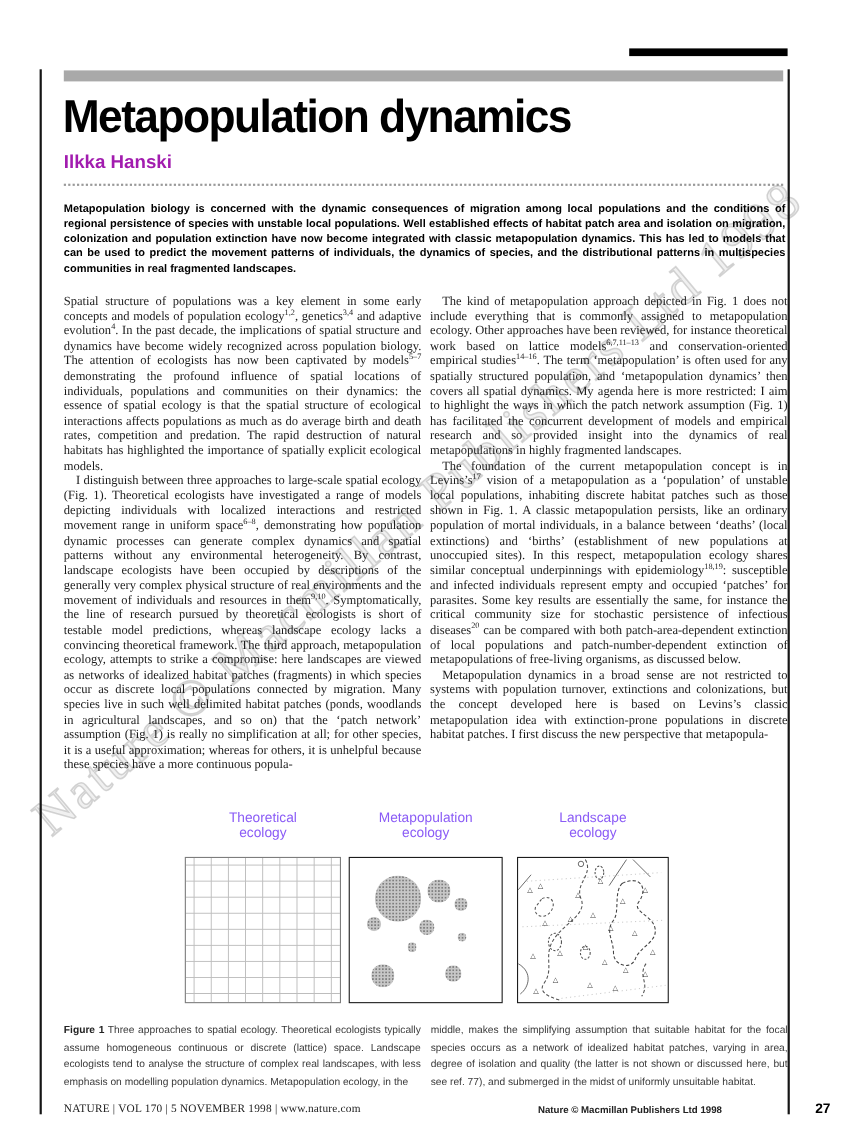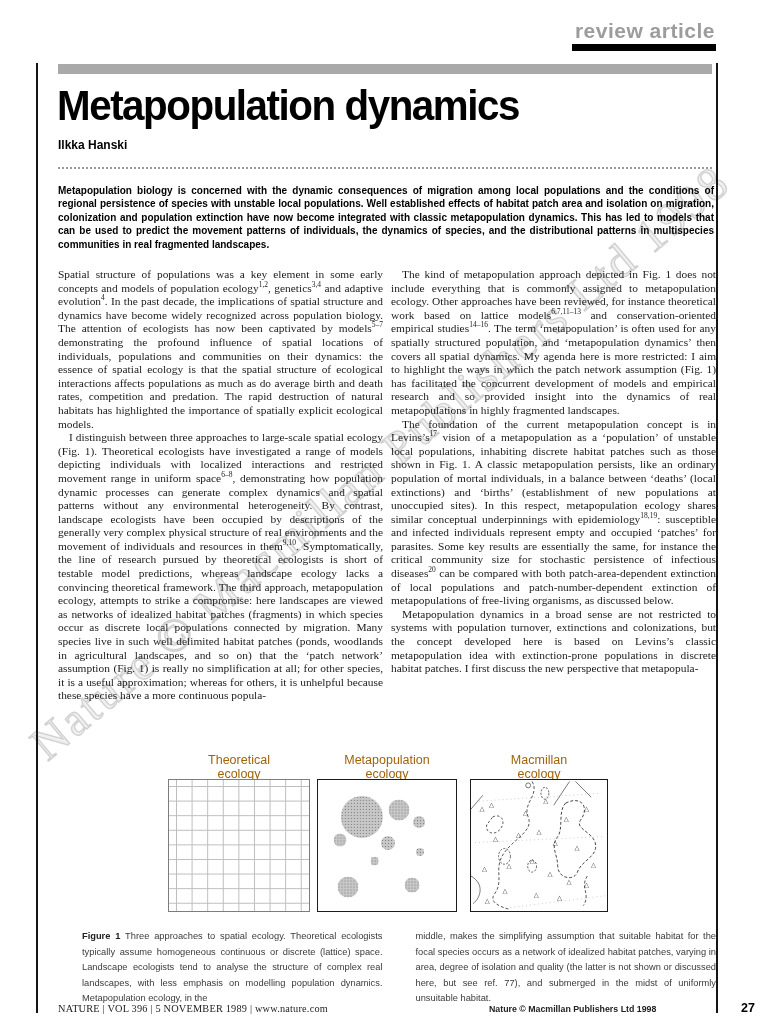--- a/index.html
+++ b/index.html
@@ -10,69 +10,68 @@
         font-family:"Liberation Serif",serif;font-size:47px;letter-spacing:3px;white-space:nowrap;
         color:rgba(205,205,205,0.30);-webkit-text-stroke:1.4px rgba(178,178,178,0.55);
         pointer-events:none;}
   .review-label{position:absolute;top:19px;right:53px;font-size:21px;font-weight:bold;color:#9c9c9c;letter-spacing:0.5px;}
   .review-bar{position:absolute;top:44px;right:52px;width:144px;height:7px;background:#000;}
   .top-gray-bar{position:absolute;top:64px;left:58px;width:654px;height:10px;background:#a9a9a9;}
   .rule-left{position:absolute;top:63px;left:36px;width:2px;height:950px;background:#151515;}
   .rule-right{position:absolute;top:63px;left:716px;width:2px;height:950px;background:#151515;}
   .title{position:absolute;top:82px;left:57px;margin:0;font-size:42px;font-weight:bold;letter-spacing:-1.5px;
         transform:scaleX(0.96);transform-origin:left;color:#000;}
-  .author{position:absolute;top:138px;left:58px;font-size:12px;font-weight:bold;color:#000000;}
+  .author{position:absolute;top:138px;left:58px;font-size:17px;font-weight:bold;color:#a21caf;}
   .dotted-rule{position:absolute;top:167px;left:58px;width:654px;height:0;border-top:2px dotted #9a9a9a;}
   .abstract{position:absolute;top:184px;left:58px;width:656px;margin:0;font-size:10px;font-weight:bold;
         line-height:13.4px;text-align:justify;color:#000000;}
   .columns{position:absolute;top:268px;left:58px;width:658px;display:flex;gap:8px;
         font-family:"Liberation Serif",serif;font-size:11.4px;line-height:13.6px;text-align:justify;color:#1a1a1a;}
   .col{width:325px;}
   .body-p{margin:0;}
   .body-p.indent{text-indent:11px;}
   sup{font-size:7.5px;line-height:0;vertical-align:super;}
   
   .figure{position:absolute;top:735px;left:58px;width:658px;height:195px;}
-  .panel-title{position:absolute;top:18px;width:160px;text-align:center;font-size:12.5px;line-height:14px;
-        white-space:pre-line;color:#a16207;}
+  .panel-title{position:absolute;top:1px;width:160px;text-align:center;font-size:12.5px;line-height:14px;
+        white-space:pre-line;color:#8b5cf6;}
   .pt1{left:101px;}.pt2{left:249px;}.pt3{left:401px;}
   .panel{position:absolute;top:44px;height:133px;background:#fff;box-sizing:border-box;}
   .panel1{left:110px;width:142px;border:1px solid #7d7d7d;
         background-image:linear-gradient(to right,#bdbdbd 1px,transparent 1px),
                          linear-gradient(to bottom,#bdbdbd 1px,transparent 1px);
         background-size:15.6px 14.6px;background-position:7px 6px;}
   .panel2{left:259px;width:140px;border:1.5px solid #1c1c1c;}
   .panel3{left:412px;width:138px;border:1.5px solid #1c1c1c;overflow:hidden;}
   .patch{position:absolute;border-radius:50%;transform:translate(-50%,-50%);
         background-color:#c7c7c7;
         background-image:radial-gradient(#7e7e7e 0.8px,rgba(0,0,0,0) 0.9px);
         background-size:3px 3px;}
   .panel3 svg{position:absolute;left:0;top:0;width:100%;height:100%;}
   .symbols{position:absolute;left:0;top:0;width:100%;height:100%;}
   .map-triangle{position:absolute;font-size:6.5px;color:#3c3c3c;transform:translate(-50%,-50%);}
   
   .caption{position:absolute;top:929px;left:58px;width:658px;display:flex;gap:9px;
         font-size:9.3px;line-height:15.6px;text-align:justify;color:#3a3a3a;}
-  .cap-col{width:325px;margin-left:24px;}
+  .cap-col{width:325px;}
   .cap-lead{font-weight:bold;color:#222;}
   
   .footer{position:absolute;top:1001px;left:0;width:768px;height:18px;}
   .journal-line{position:absolute;left:58px;top:2px;font-family:"Liberation Serif",serif;font-size:10.3px;
         letter-spacing:0.2px;color:#222;}
   .copyright{position:absolute;left:489px;top:3px;font-size:8.8px;font-weight:bold;color:#222;}
   .page-number{position:absolute;right:13px;top:0;font-size:12.5px;font-weight:bold;color:#000;}
 </style>
 </head>
 <body>
 
 <div class="page">
 
   <div class="watermark">Nature © Macmillan Publishers Ltd 1998</div>
 
-  <div class="review-label">review article</div>
   <div class="review-bar"></div>
   <div class="top-gray-bar"></div>
   <div class="rule-left"></div>
   <div class="rule-right"></div>
 
   <h1 class="title">Metapopulation dynamics</h1>
   <div class="author">Ilkka Hanski</div>
   <div class="dotted-rule"></div>
 
   <p class="abstract">Metapopulation biology is concerned with the dynamic consequences of migration among local populations and the conditions of regional persistence of species with unstable local populations. Well established effects of habitat patch area and isolation on migration, colonization and population extinction have now become integrated with classic metapopulation dynamics. This has led to models that can be used to predict the movement patterns of individuals, the dynamics of species, and the distributional patterns in multispecies communities in real fragmented landscapes.</p>
@@ -87,21 +86,21 @@
         <p class="body-p indent">The foundation of the current metapopulation concept is in Levins’s<sup>17</sup> vision of a metapopulation as a ‘population’ of unstable local populations, inhabiting discrete habitat patches such as those shown in Fig. 1. A classic metapopulation persists, like an ordinary population of mortal individuals, in a balance between ‘deaths’ (local extinctions) and ‘births’ (establishment of new populations at unoccupied sites). In this respect, metapopulation ecology shares similar conceptual underpinnings with epidemiology<sup>18,19</sup>: susceptible and infected individuals represent empty and occupied ‘patches’ for parasites. Some key results are essentially the same, for instance the critical community size for stochastic persistence of infectious diseases<sup>20</sup> can be compared with both patch-area-dependent extinction of local populations and patch-number-dependent extinction of metapopulations of free-living organisms, as discussed below.</p>
         <p class="body-p indent">Metapopulation dynamics in a broad sense are not restricted to systems with population turnover, extinctions and colonizations, but the concept developed here is based on Levins’s classic metapopulation idea with extinction-prone populations in discrete habitat patches. I first discuss the new perspective that metapopula-</p>
       </div>
   </div>
 
   <div class="figure">
     <div class="panel-title pt1">Theoretical
 ecology</div>
     <div class="panel-title pt2">Metapopulation
 ecology</div>
-    <div class="panel-title pt3">Macmillan
+    <div class="panel-title pt3">Landscape
 ecology</div>
 
     <div class="panel panel1"></div>
 
     <div class="panel panel2">
         <div class="patch" style="left: 32%; top: 28%; width: 30.6%; height: 32.13%;"></div>
         <div class="patch" style="left: 59%; top: 23%; width: 15.2%; height: 15.96%;"></div>
         <div class="patch" style="left: 73%; top: 32%; width: 8.6%; height: 9.03%;"></div>
         <div class="patch" style="left: 16%; top: 46%; width: 9.4%; height: 9.87%;"></div>
         <div class="patch" style="left: 51%; top: 48%; width: 10.2%; height: 10.71%;"></div>
@@ -152,18 +151,18 @@
         </div>
     </div>
   </div>
 
   <div class="caption">
     <div class="cap-col"><span class="cap-lead">Figure 1</span> <span>Three approaches to spatial ecology. Theoretical ecologists typically assume homogeneous continuous or discrete (lattice) space. Landscape ecologists tend to analyse the structure of complex real landscapes, with less emphasis on modelling population dynamics. Metapopulation ecology, in the</span></div>
     <div class="cap-col">middle, makes the simplifying assumption that suitable habitat for the focal species occurs as a network of idealized habitat patches, varying in area, degree of isolation and quality (the latter is not shown or discussed here, but see ref. 77), and submerged in the midst of uniformly unsuitable habitat.</div>
   </div>
 
   <div class="footer">
-    <span class="journal-line">NATURE | VOL 396 | 5 NOVEMBER 1989 | www.nature.com</span>
+    <span class="journal-line">NATURE | VOL 170 | 5 NOVEMBER 1998 | www.nature.com</span>
     <span class="copyright">Nature © Macmillan Publishers Ltd 1998</span>
     <span class="page-number">27</span>
   </div>
 
 </div>
 
 </body></html>

